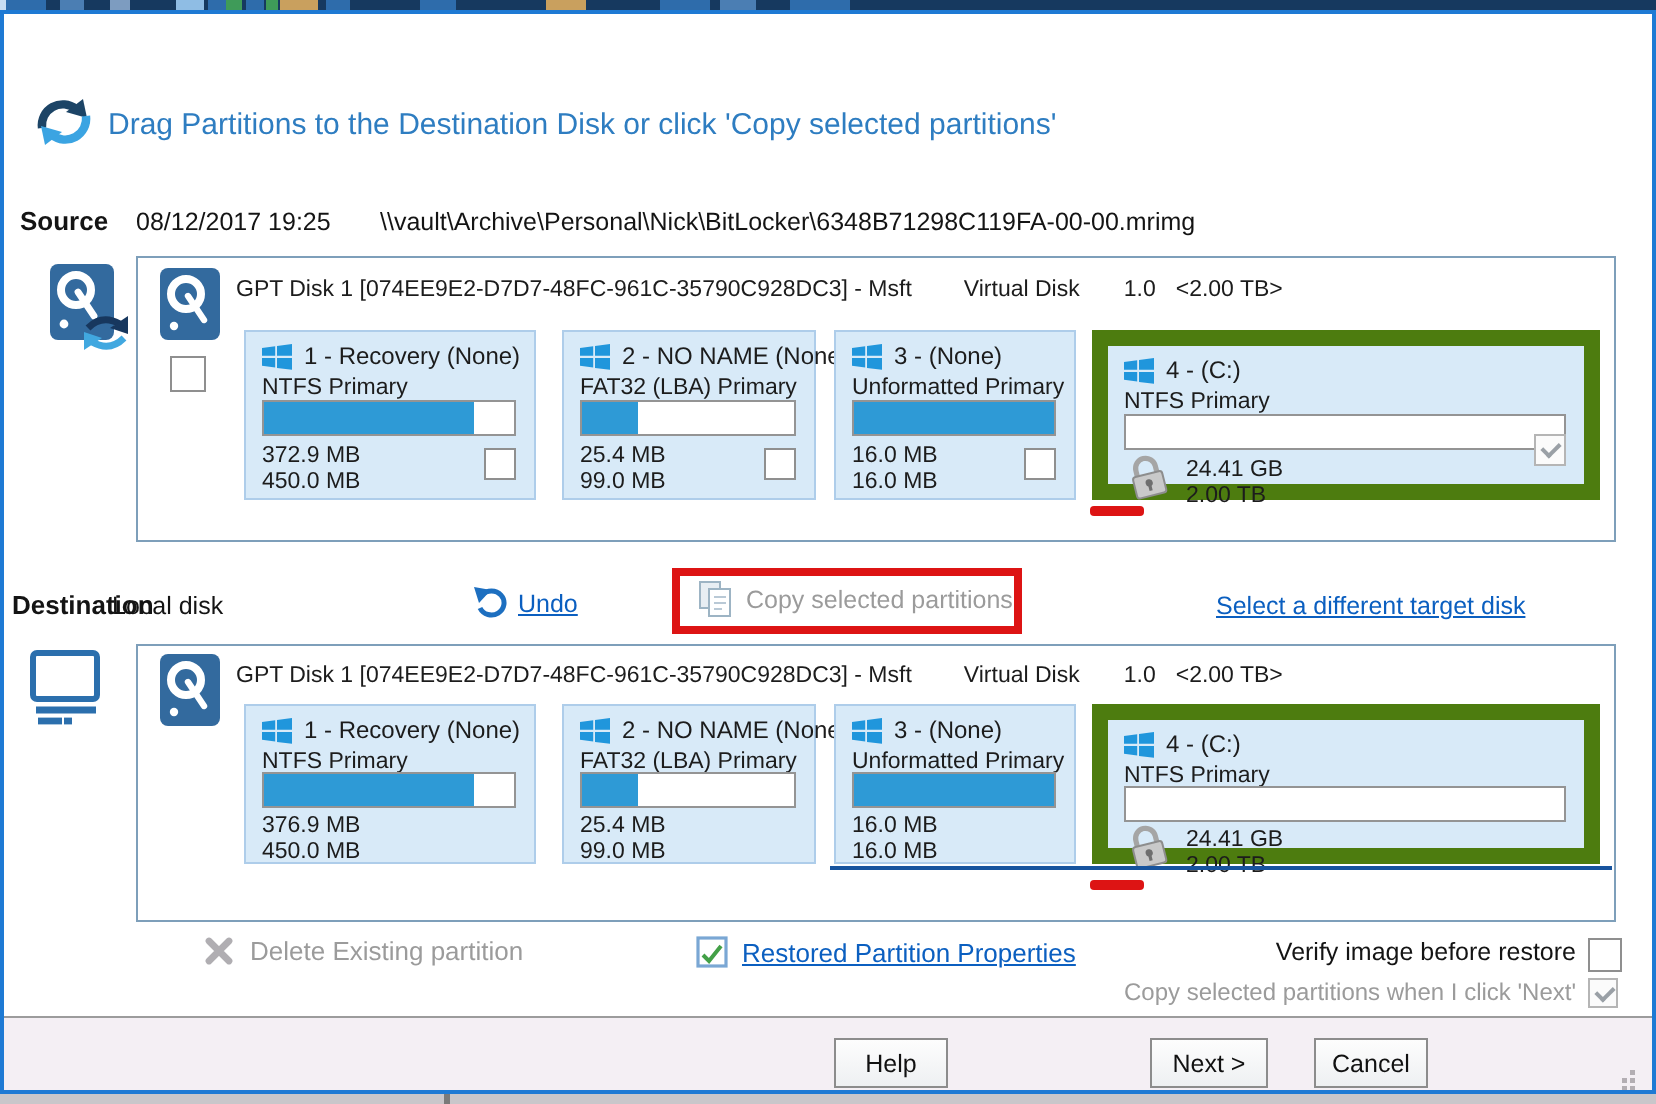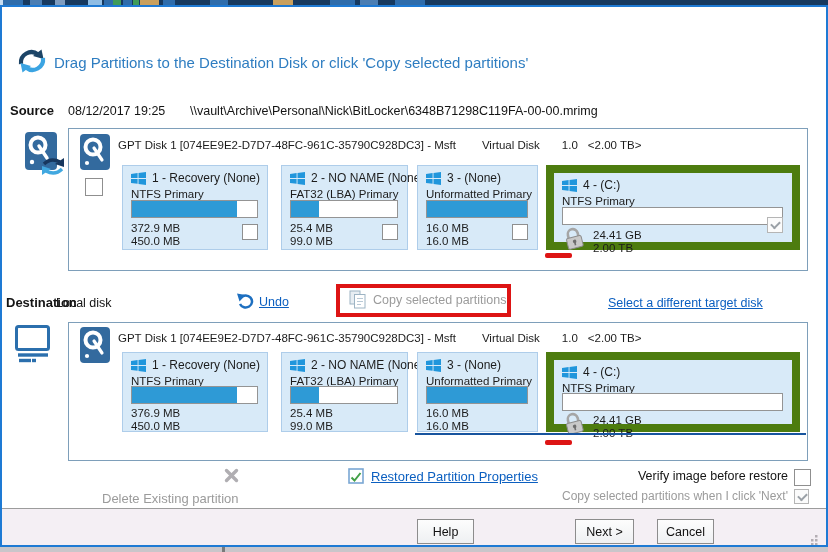--- a/index.html
+++ b/index.html
@@ -350,21 +350,21 @@
       </span>
       <div class="psizes">
         <div>24.41 GB</div>
         <div>2.00 TB</div>
       </div>
     </div>
   </div>
 
   <div class="abs" style="left:415px;top:433px;width:391px;height:2px;background:#17549e;"></div>
 
-  <div class="abs" style="left:102px;top:468px;display:flex;align-items:flex-end;gap:8px;flex-direction:column;">
+  <div class="abs" style="left:102px;top:468px;display:flex;align-items:flex-end;gap:8px;">
     <span>
       <svg width="15" height="15" viewBox="0 0 15 15">
         <path d="M2.5 2.5 L12.5 12.5 M12.5 2.5 L2.5 12.5" stroke="#b0aeb2" stroke-width="3.4" stroke-linecap="round"></path>
       </svg>
     </span>
     <span class="gray" style="font-size:13px;">Delete Existing partition</span>
   </div>
 
   <div class="abs" style="left:348px;top:468px;display:flex;align-items:center;gap:7px;">
     <span>

